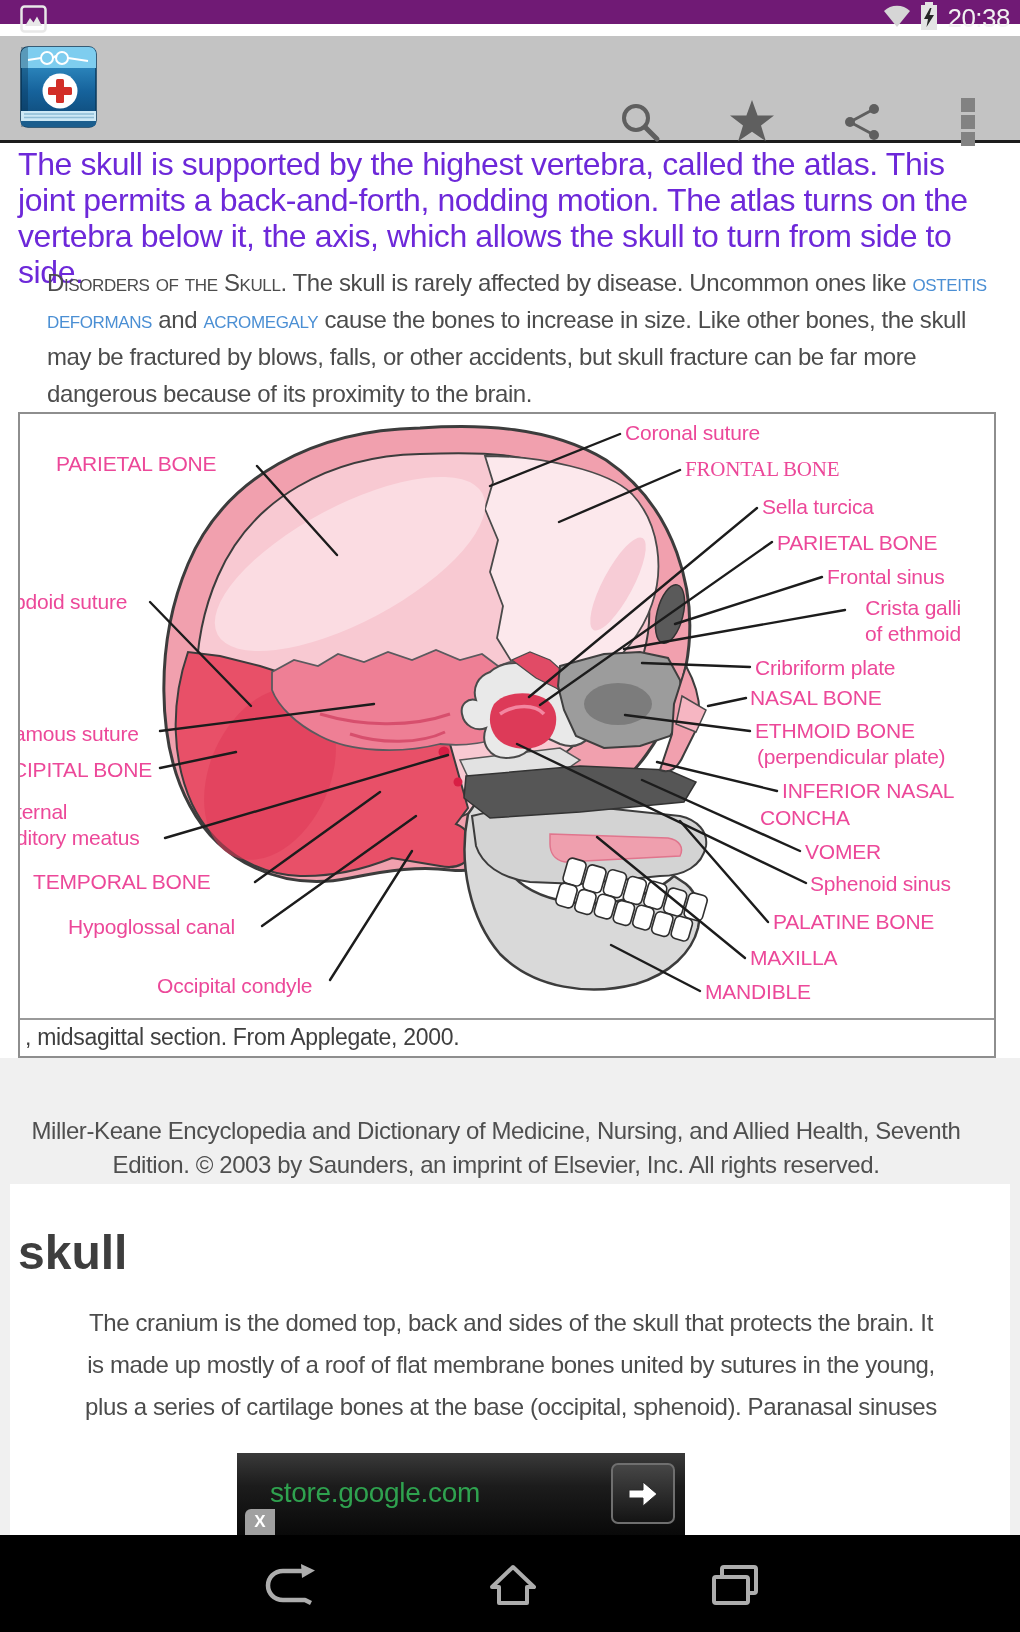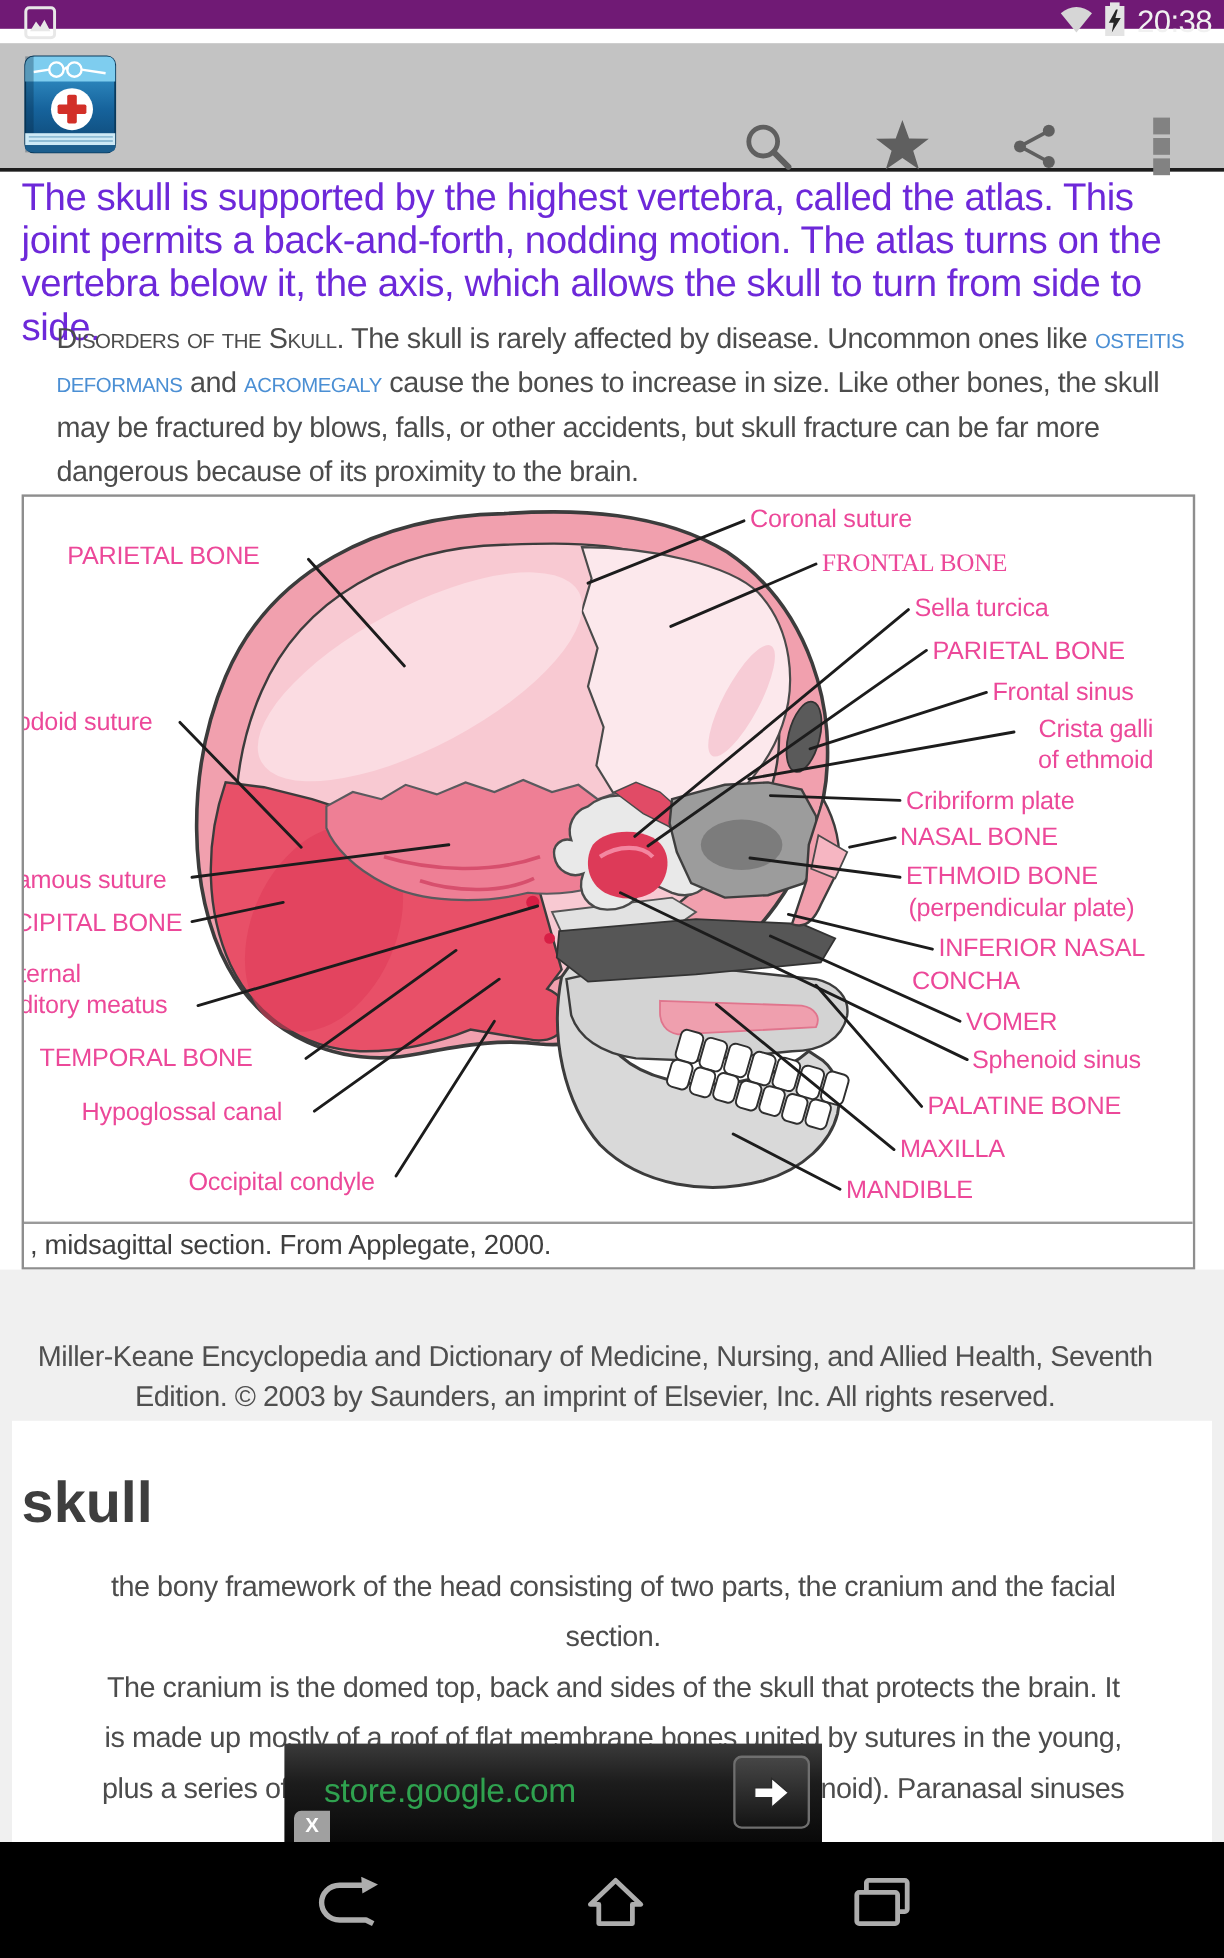--- a/index.html
+++ b/index.html
@@ -278,21 +278,20 @@
         <div class="fig-label" style="left: 685px; top: 566px;">MANDIBLE</div>
       </div>
     <div class="fig-caption">, midsagittal section. From Applegate, 2000.</div>
   </div>
 
   <div class="bottom-section">
     <div class="copyright">Miller-Keane Encyclopedia and Dictionary of Medicine, Nursing, and Allied Health, Seventh Edition. © 2003 by Saunders, an imprint of Elsevier, Inc. All rights reserved.</div>
     <div class="entry-card">
       <div class="headword">skull</div>
       <div class="defs">
-        <p>the bony framework of the head consisting of two parts, the cranium and the facial section.</p>
         <p class="def2">The cranium is the domed top, back and sides of the skull that protects the brain. It is made up mostly of a roof of flat membrane bones united by sutures in the young, plus a series of cartilage bones at the base (occipital, sphenoid). Paranasal sinuses variably</p>
       </div>
     </div>
   </div>
 
   <div class="ad">
     <span class="ad-url">store.google.com</span>
     <div class="ad-arrow">
       <svg width="32" height="28" viewBox="0 0 32 28">
         <path d="M2 10 H16 V2 L30 14 L16 26 V18 H2 Z" fill="#ffffff" stroke="#2a2a2a" stroke-width="1"></path>

